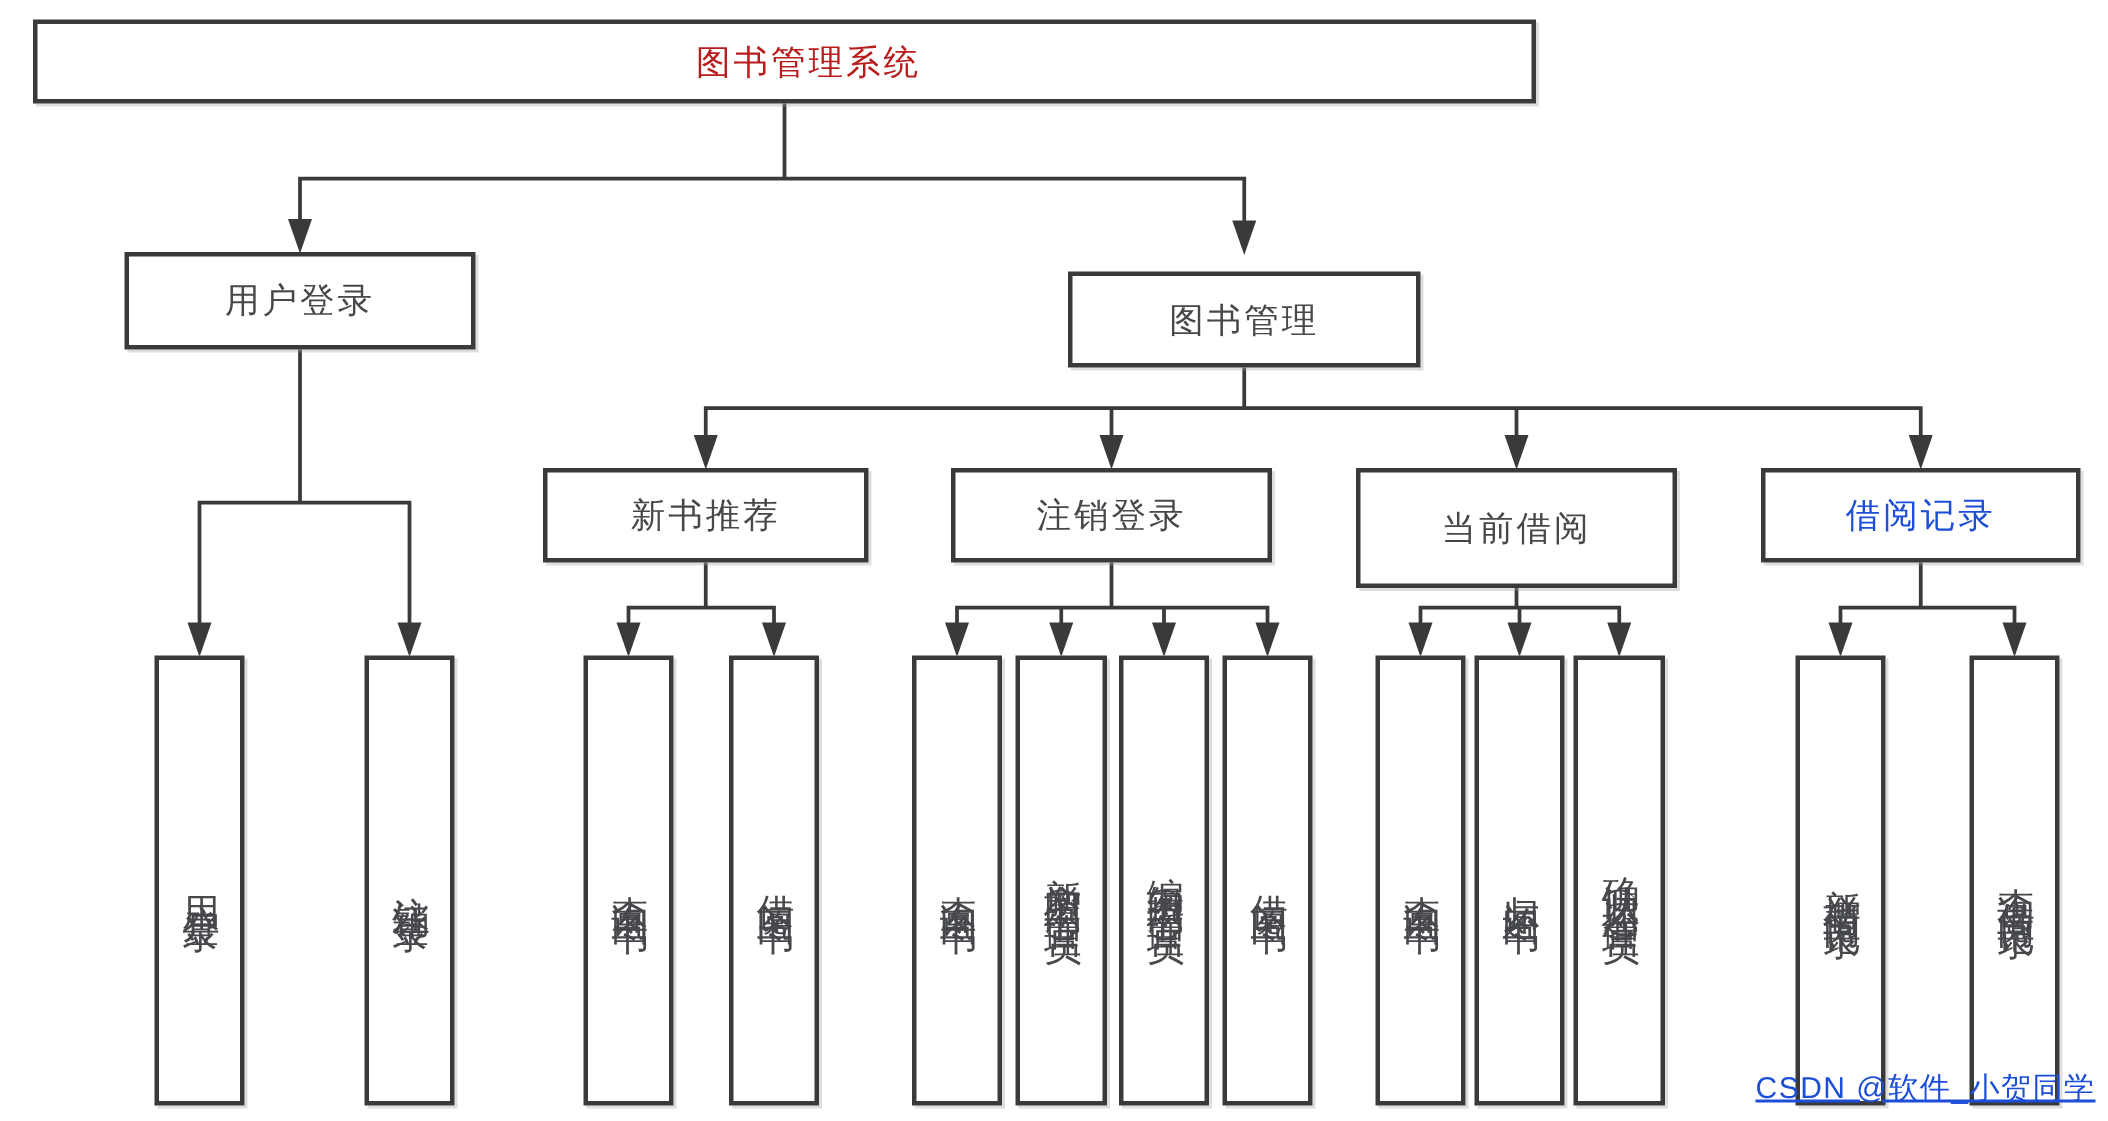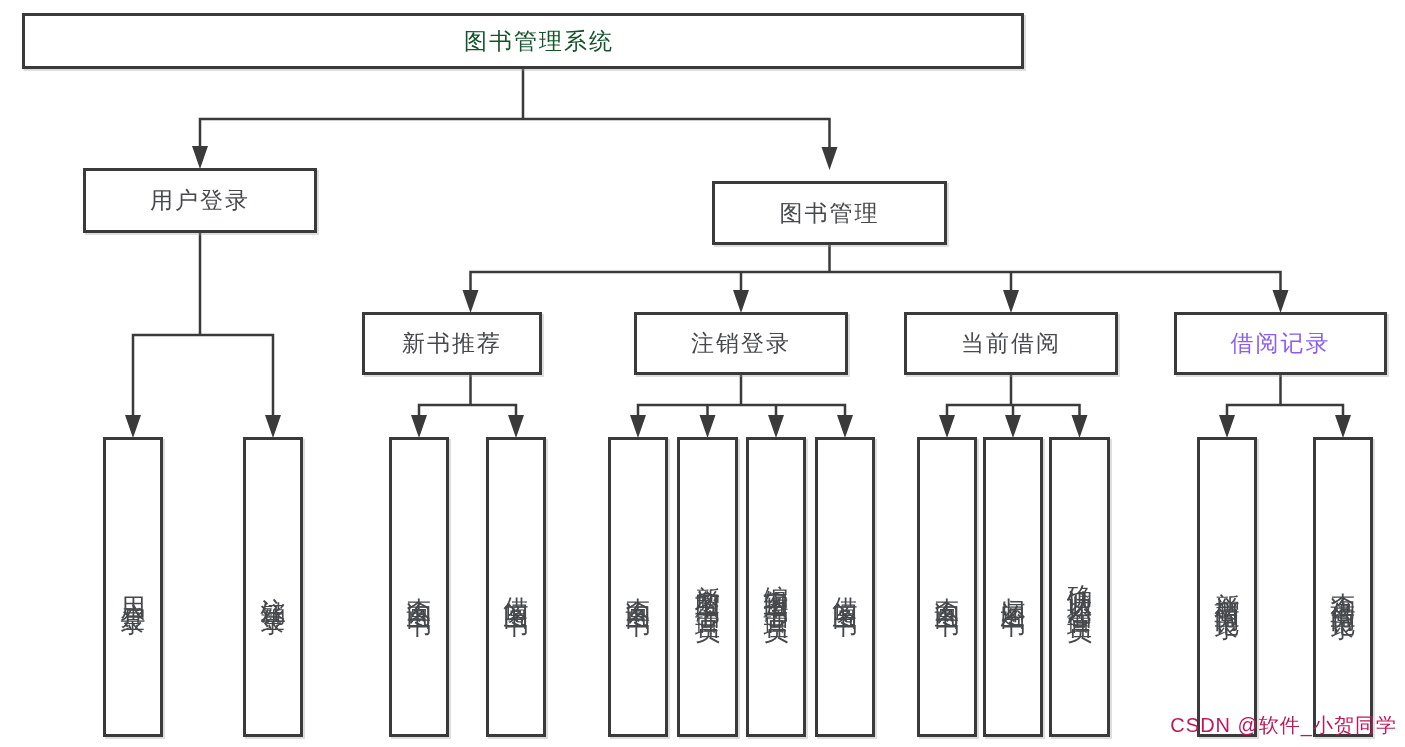--- a/index.html
+++ b/index.html
@@ -76,39 +76,39 @@
       <polygon points="768,415 784,415 776,438" fill="#3a3a3a"></polygon>
       <polygon points="837,415 853,415 845,438" fill="#3a3a3a"></polygon>
       <polygon points="939,415 955,415 947,438" fill="#3a3a3a"></polygon>
       <polygon points="1005,415 1021,415 1013,438" fill="#3a3a3a"></polygon>
       <polygon points="1071.5,415 1087.5,415 1079.5,438" fill="#3a3a3a"></polygon>
       <polygon points="1219,415 1235,415 1227,438" fill="#3a3a3a"></polygon>
       <polygon points="1335,415 1351,415 1343,438" fill="#3a3a3a"></polygon>
     </svg>
   <div id="nodes-layer">
       <div class="node horizontal" style="left: 22px; top: 13px; width: 1002px; height: 56px; border-color: rgb(58, 58, 58);">
-        <span class="label" style="color: #14532d; margin-left: 32px;">图书管理系统</span>
+        <span class="label" style="color: #b91c1c; margin-left: 32px;">图书管理系统</span>
       </div>
       <div class="node horizontal" style="left: 83px; top: 168px; width: 234px; height: 65px; border-color: rgb(58, 58, 58);">
         <span class="label" style="color: rgb(70, 72, 75);">用户登录</span>
       </div>
       <div class="node horizontal" style="left: 712px; top: 169px; width: 235px; height: 64px; border-color: rgb(58, 58, 58); margin-top: 12px;">
         <span class="label" style="color: rgb(70, 72, 75);">图书管理</span>
       </div>
-      <div class="node horizontal" style="left: 362px; top: 312px; width: 180px; height: 63px; border-color: rgb(58, 58, 58); align-items: center;">
+      <div class="node horizontal" style="left: 362px; top: 312px; width: 217px; height: 63px; border-color: rgb(58, 58, 58); align-items: center;">
         <span class="label" style="color: rgb(70, 72, 75);">新书推荐</span>
       </div>
       <div class="node horizontal" style="left: 634px; top: 312px; width: 214px; height: 63px; border-color: rgb(58, 58, 58);">
         <span class="label" style="color: rgb(70, 72, 75);">注销登录</span>
       </div>
-      <div class="node horizontal" style="left: 904px; top: 312px; width: 214px; height: 63px; border-color: rgb(58, 58, 58);">
+      <div class="node horizontal" style="left: 904px; top: 312px; width: 214px; height: 80px; border-color: rgb(58, 58, 58);">
         <span class="label" style="color: rgb(70, 72, 75);">当前借阅</span>
       </div>
       <div class="node horizontal" style="left: 1174px; top: 312px; width: 213px; height: 63px; border-color: rgb(58, 58, 58);">
-        <span class="label" style="color: #8b5cf6;">借阅记录</span>
+        <span class="label" style="color: #1d4ed8;">借阅记录</span>
       </div>
       <div class="node vertical" style="left: 103px; top: 437px; width: 60px; height: 300px; border-color: rgb(58, 58, 58);">
         <span class="label" style="color: rgb(70, 72, 75);">用户登录</span>
       </div>
       <div class="node vertical" style="left: 243px; top: 437px; width: 60px; height: 300px; border-color: rgb(58, 58, 58);">
         <span class="label" style="color: rgb(70, 72, 75);">注销登录</span>
       </div>
       <div class="node vertical" style="left: 389px; top: 437px; width: 60px; height: 300px; border-color: rgb(58, 58, 58);">
         <span class="label" style="color: rgb(70, 72, 75);">查询图书</span>
       </div>
@@ -136,14 +136,14 @@
       <div class="node vertical" style="left: 1049px; top: 437px; width: 61px; height: 300px; border-color: rgb(58, 58, 58);">
         <span class="label" style="color: rgb(70, 72, 75);">确认归还（管理员）</span>
       </div>
       <div class="node vertical" style="left: 1197px; top: 437px; width: 60px; height: 300px; border-color: rgb(58, 58, 58);">
         <span class="label" style="color: rgb(70, 72, 75);">新增借阅记录</span>
       </div>
       <div class="node vertical" style="left: 1313px; top: 437px; width: 60px; height: 300px; border-color: rgb(58, 58, 58);">
         <span class="label" style="color: rgb(70, 72, 75);">查询借阅记录</span>
       </div>
     </div>
-  <div class="watermark" style="color: #be185d;">CSDN @软件_小贺同学</div>
+  <div class="watermark" style="color: #1d4ed8; text-decoration: underline;">CSDN @软件_小贺同学</div>
 </div>
 
 </body></html>

